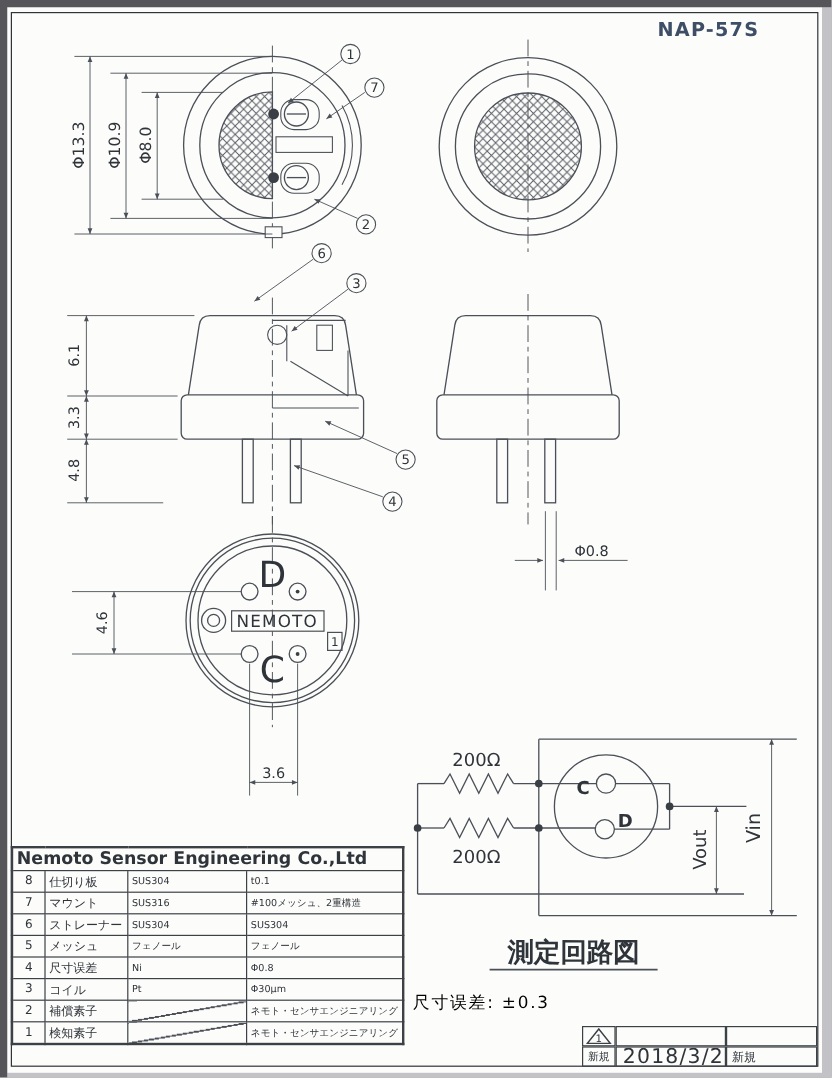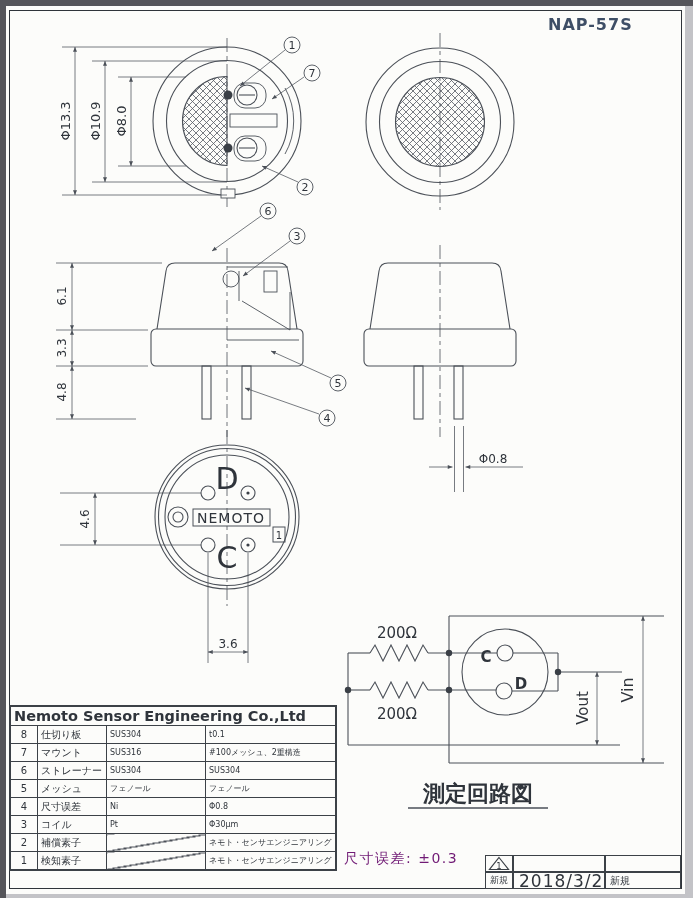--- a/index.html
+++ b/index.html
@@ -4,21 +4,21 @@
 <style>
   html,body{margin:0;padding:0;}
   body{font-family:"DejaVu Sans","Liberation Sans",sans-serif;background:#8e8e92;}
   .screen{position:relative;width:693px;height:898px;background:#c3c3c7;overflow:hidden;}
   .band-top{position:absolute;left:0;top:0;width:693px;height:6px;background:#55555a;}
   .band-left{position:absolute;left:0;top:0;width:6px;height:898px;background:#55555a;}
   .page{position:absolute;left:6px;top:6px;width:679px;height:888px;background:#fcfcfa;}
   .frame{position:absolute;left:9px;top:10px;width:671px;height:877px;border:1.5px solid #2f343a;}
   .drawing-svg{position:absolute;left:0;top:0;}
   .part-number{position:absolute;left:548px;top:15px;font-size:16px;font-weight:600;color:#3e4e66;letter-spacing:1px;}
-  .tolerance{position:absolute;left:344px;top:850px;font-size:14px;color:#701a75;letter-spacing:1.5px;}
+  .tolerance{position:absolute;left:344px;top:827px;font-size:14px;color:#000000;letter-spacing:1.5px;}
   
   table.ptable{position:absolute;left:9px;top:705px;border-collapse:collapse;background:transparent;table-layout:fixed;}
   table.ptable td{border:1px solid #3c4147;color:#2f343b;overflow:hidden;white-space:nowrap;padding:1px 3px;height:15px;}
   td.c-no{width:20px;font-size:10px;text-align:center;}
   td.c-name{width:62px;font-size:10px;margin-top:26px;}
   td.c-mat{width:92px;font-size:8px;color:#454a52;}
   td.c-rem{width:104px;font-size:8px;color:#454a52;}
   td.title-cell{font-size:14.5px;font-weight:bold;height:22px;padding:2px 5px;border:1px solid #3c4147;}
   td.slash{background:linear-gradient(to bottom right,transparent calc(50% - .7px),#4b5058 calc(50% - .7px),#4b5058 calc(50% + .7px),transparent calc(50% + .7px));}
   table.ptable{border:2px solid #3c4147;}

